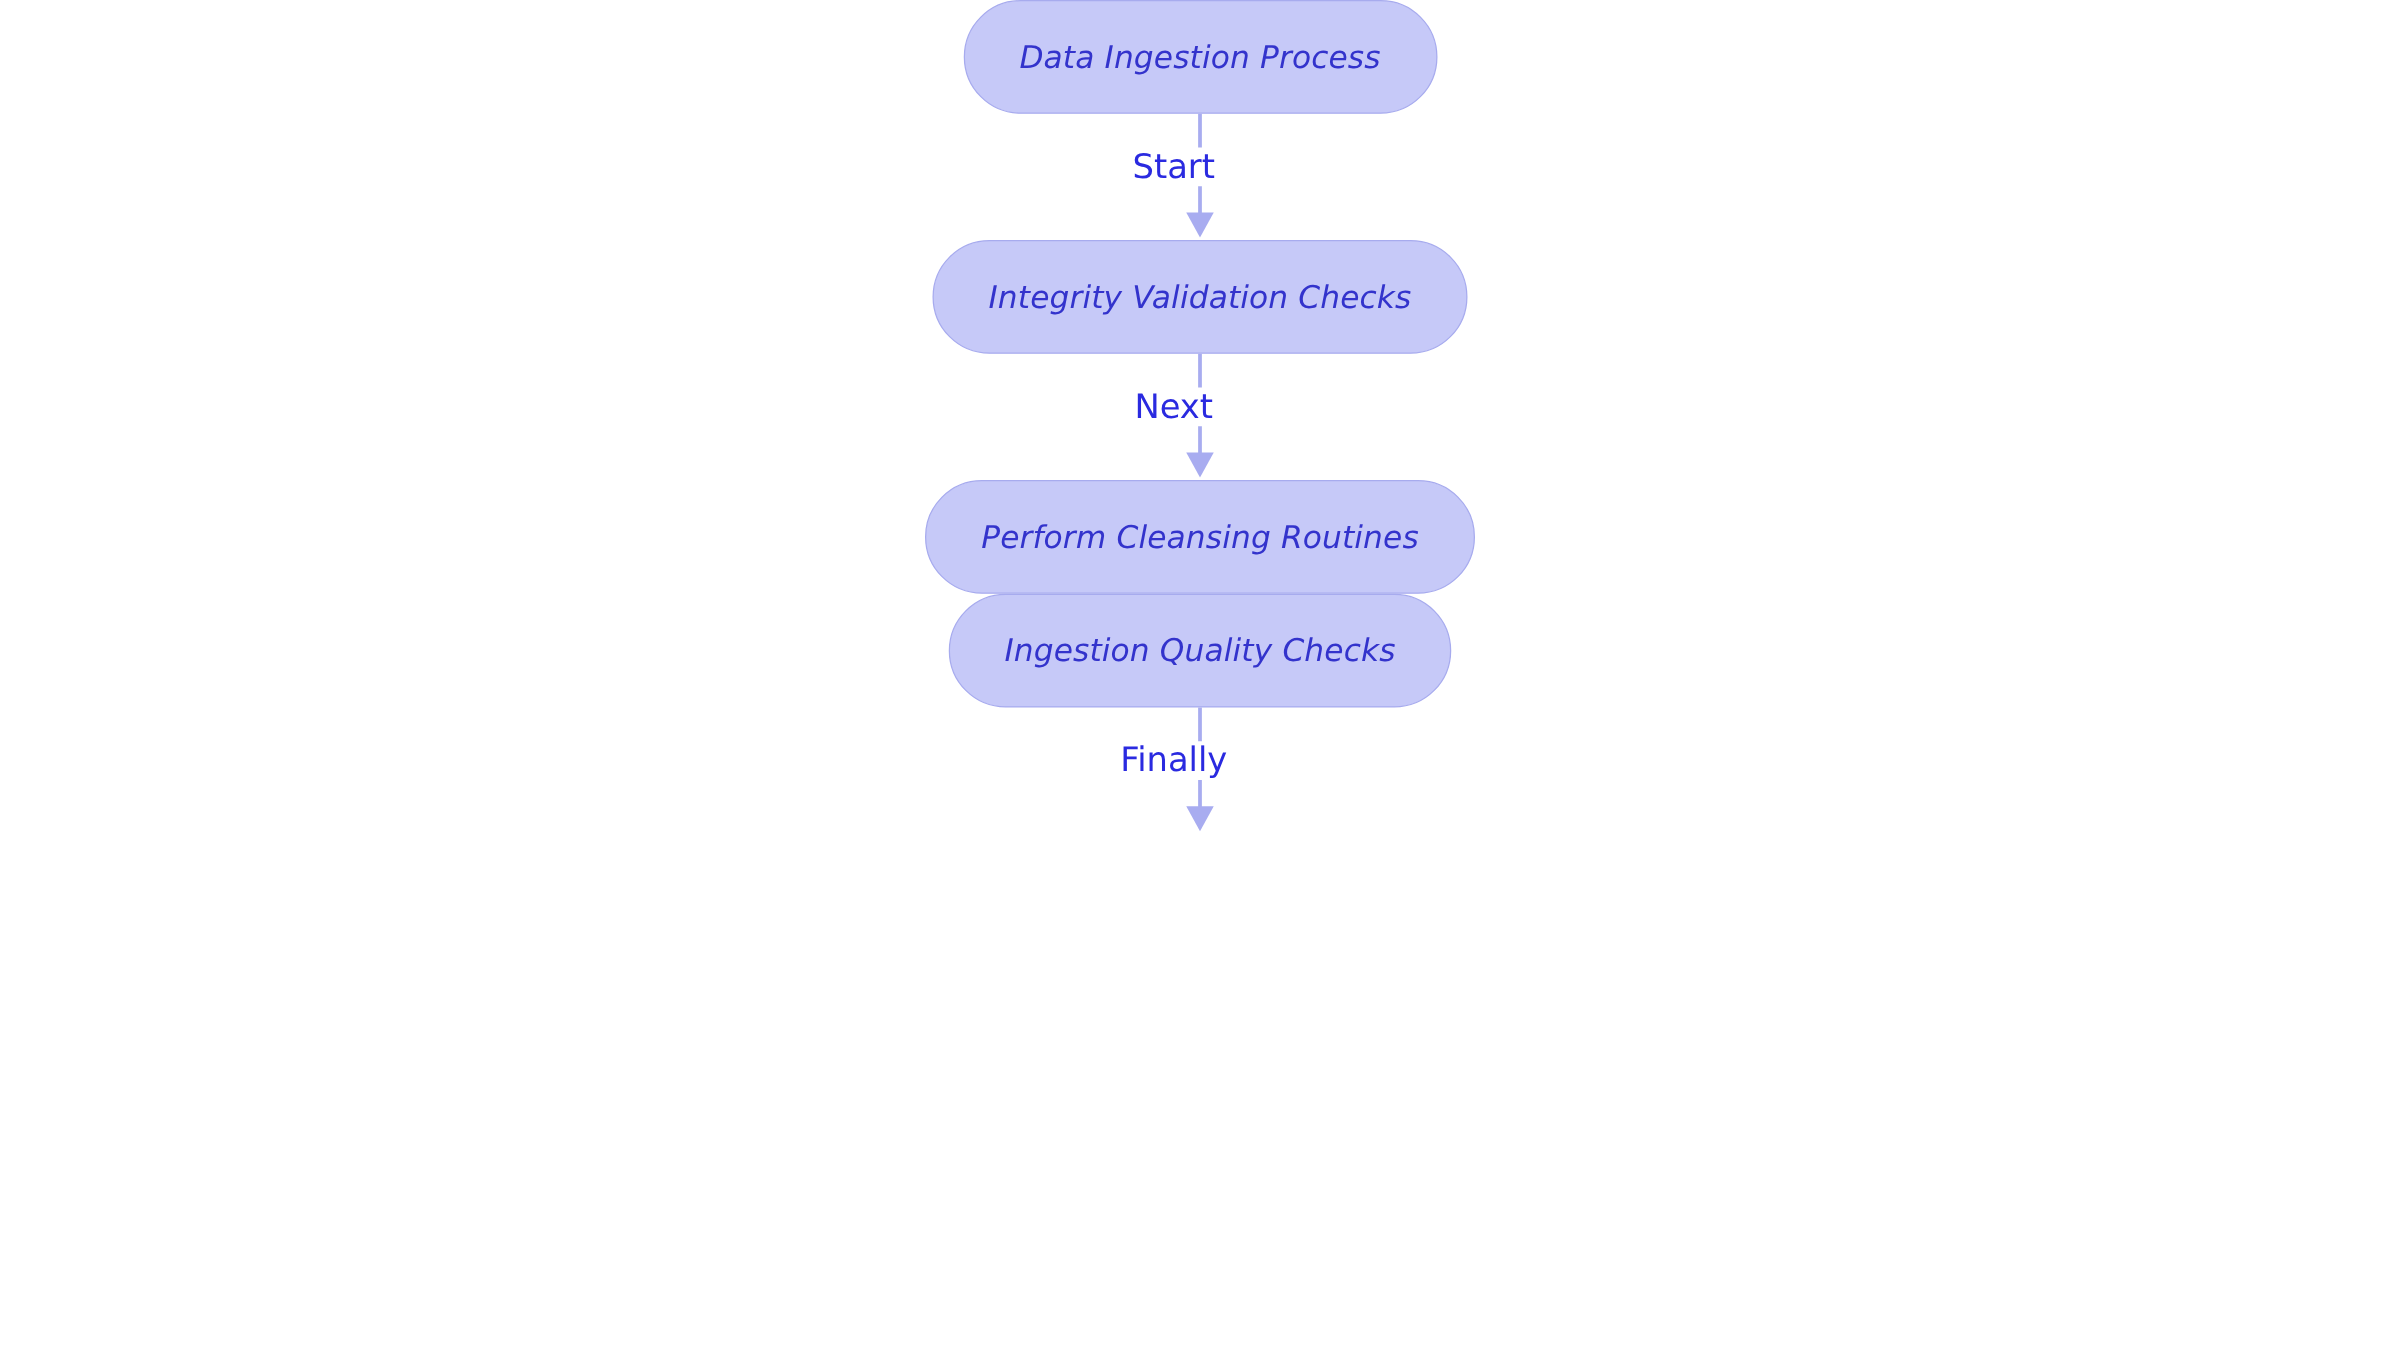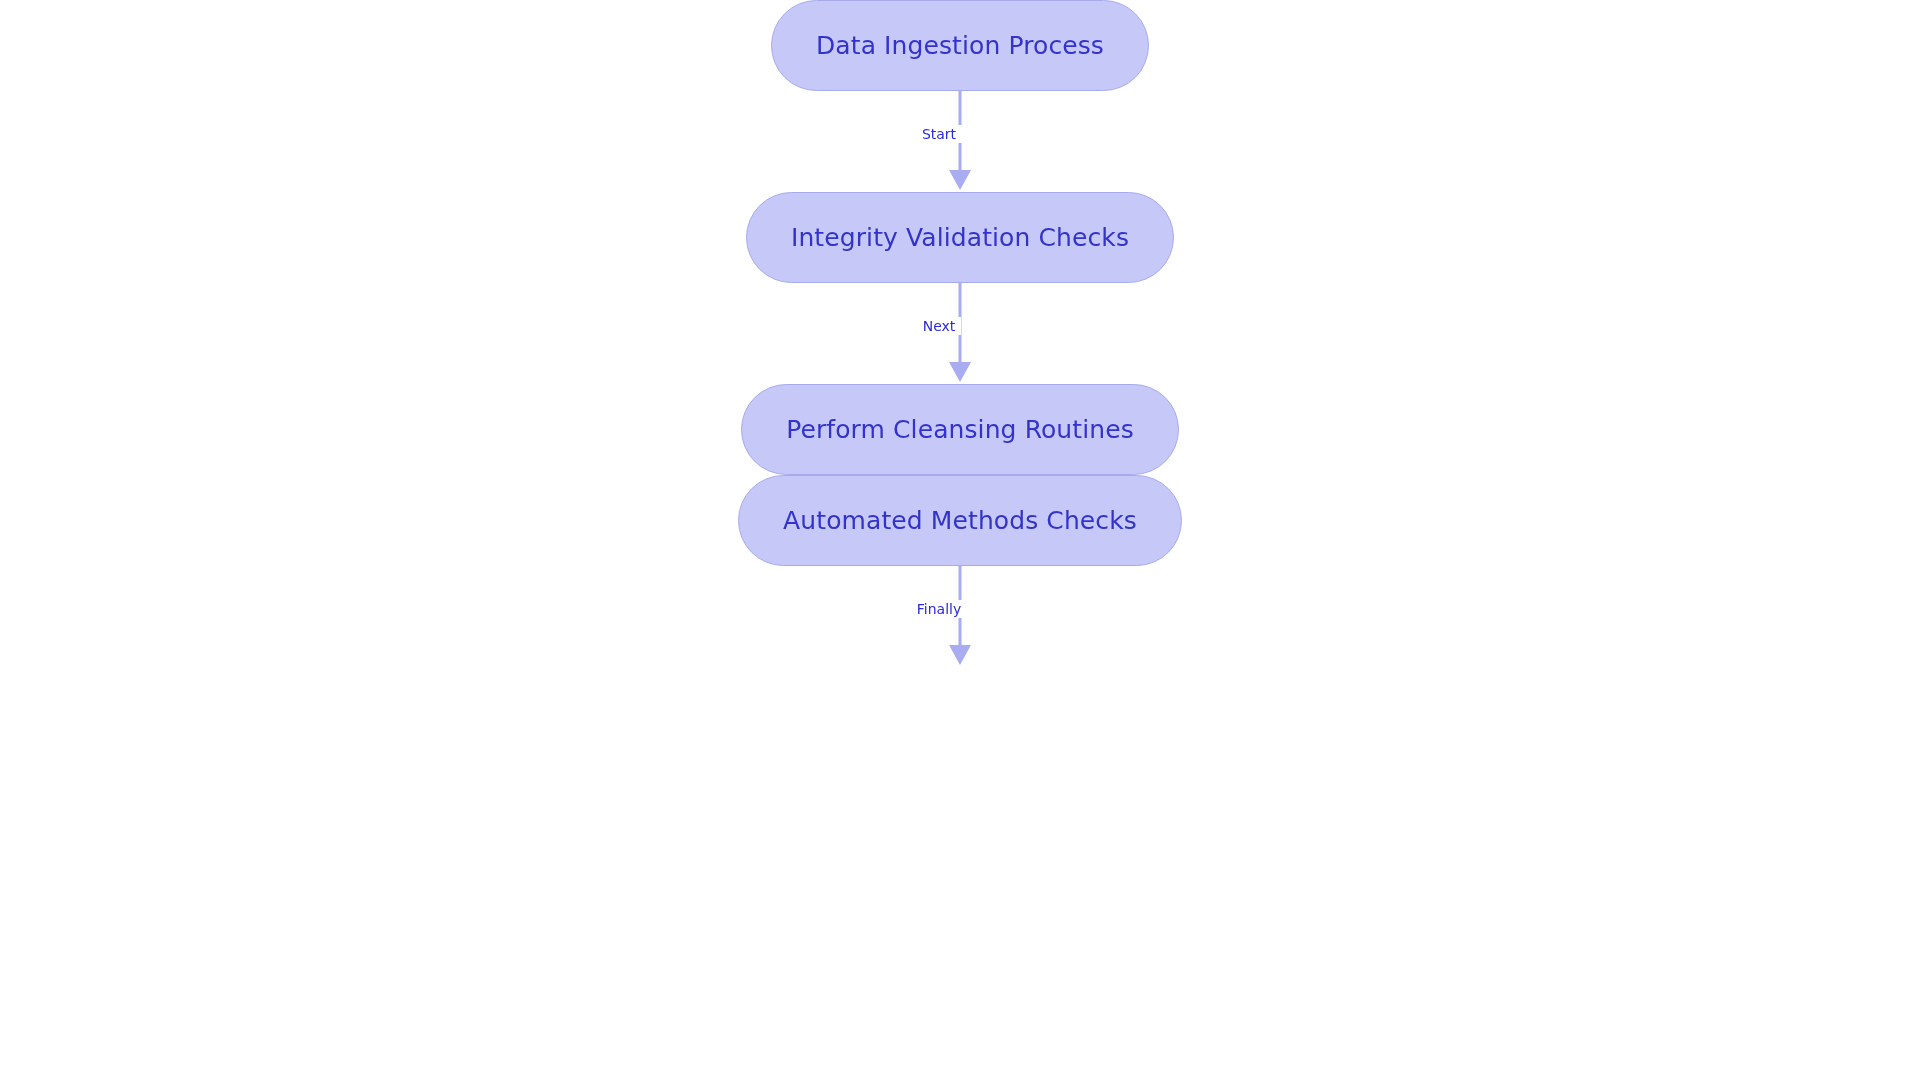--- a/index.html
+++ b/index.html
@@ -38,20 +38,21 @@
     box-sizing: border-box;
     height: 91px;
     border-radius: 46px;
     background: #c6c9f8;
     border: 1.3px solid #a7abee;
     display: flex;
     align-items: center;
     justify-content: center;
     padding: 12px 44px;
     white-space: nowrap;
+    font-style: italic;
   }
   .node-label {
     font-size: 25px;
     line-height: 1;
     color: #3333cc;
     letter-spacing: 0.1px;
     font-family: "DejaVu Sans", "Liberation Sans", sans-serif;
   }
 
   
@@ -79,21 +80,21 @@
     transform: translateX(-50%);
     width: 0;
     height: 0;
     border-left: 11px solid transparent;
     border-right: 11px solid transparent;
     border-top: 20px solid #a8acf0;
   }
   .edge-label {
     position: relative;
     z-index: 2;
-    font-size: 14px;
+    font-size: 27px;
     line-height: 1;
     color: #2a2ae0;
     background: #ffffff;
     padding: 2px 6px 2px 4px;
     transform: translate(-20px, -8px);
     white-space: nowrap;
     font-family: "DejaVu Sans", "Liberation Sans", sans-serif;
   }
 </style>
 </head>
@@ -123,21 +124,21 @@
     </div>
 
     <div class="node">
       <span class="node-label">Perform Cleansing Routines</span>
     </div>
 
 
 
 
     <div class="node">
-      <span class="node-label">Automated Methods Checks</span>
+      <span class="node-label">Ingestion Quality Checks</span>
     </div>
 
     <div class="edge">
       <div class="edge-line"></div>
       <div class="edge-arrow"></div>
       <span class="edge-label">Finally</span>
     </div>
 
 
   </div>

